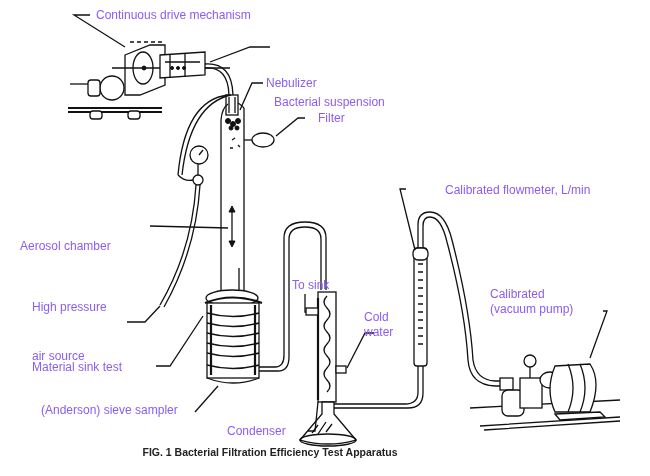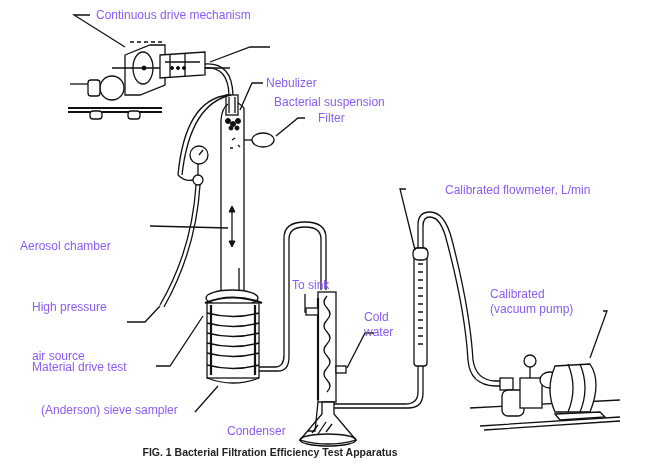--- a/index.html
+++ b/index.html
@@ -146,21 +146,21 @@
   </g>
 </svg>
 
 <div class="lbl" style="left:96px; top:8px;">Continuous drive mechanism</div>
 <div class="lbl" style="left:274px; top:50px;margin-top:45px;">Bacterial suspension</div>
 <div class="lbl" style="left:266px; top:76px;">Nebulizer</div>
 <div class="lbl" style="left:318px; top:111px;">Filter</div>
 <div class="lbl" style="left:20px; top:219px;margin-top:20px;">Aerosol chamber</div>
 <div class="lbl" style="left:32px; top:300px;">High pressure</div>
 <div class="lbl" style="left:32px; top:315px;margin-top:34px;">air source</div>
-<div class="lbl" style="left:32px; top:360px;">Material drive test</div>
+<div class="lbl" style="left:32px; top:360px;">Material sink test</div>
 <div class="lbl" style="left:27px; top:403px;margin-left:14px;">(Anderson) sieve sampler</div>
 <div class="lbl" style="left:227px; top:424px;">Condenser</div>
 <div class="lbl" style="left:292px; top:278px;">To sink</div>
 <div class="lbl" style="left:364px; top:310px;">Cold</div>
 <div class="lbl" style="left:364px; top:325px;">water</div>
 <div class="lbl" style="left:410px; top:183px;margin-left:35px;">Calibrated flowmeter, L/min</div>
 <div class="lbl" style="left:490px; top:287px;">Calibrated</div>
 <div class="lbl" style="left:490px; top:302px;">(vacuum pump)</div>
 
 <div class="caption">FIG. 1 Bacterial Filtration Efficiency Test Apparatus</div>

